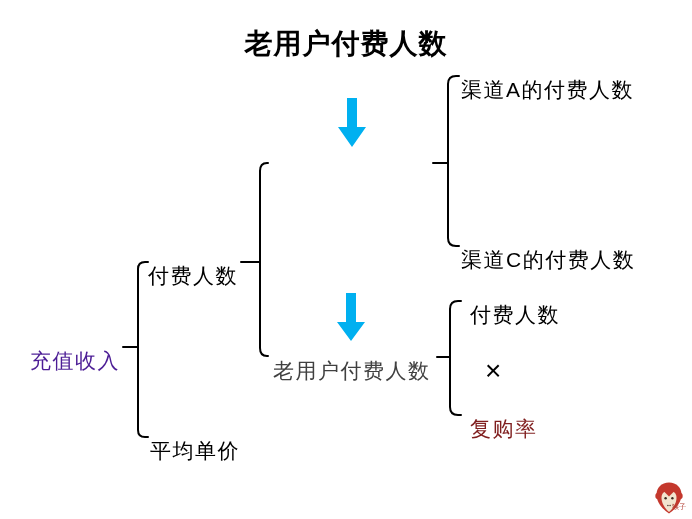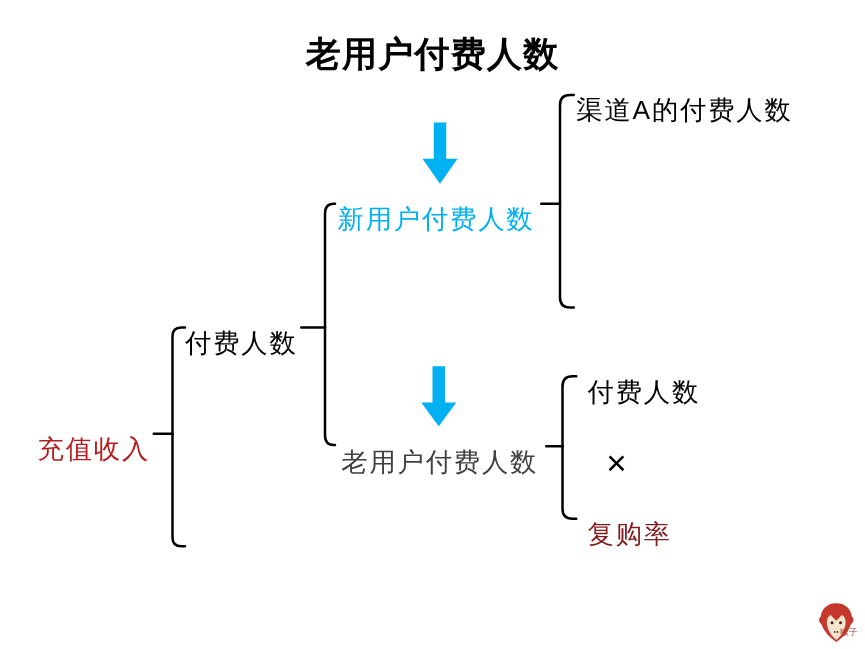--- a/index.html
+++ b/index.html
@@ -76,28 +76,29 @@
       <path d="M 461,301 L 458,301 Q 450,301 450,309 L 450,407 Q 450,415 458,415 L 461,415" style="stroke: rgb(0, 0, 0);"></path>
       <path d="M 437,357 L 450,357" style="stroke: rgb(0, 0, 0);"></path>
     </g>
 
     <polygon points="347,98 357,98 357,127 366,127 352,147 338,127 347,127" style="fill: rgb(0, 176, 240);"></polygon>
     <polygon points="346,293 356,293 356,322 365,322 351,341 337,322 346,322" style="fill: rgb(0, 176, 240);"></polygon>
   </svg>
 
   <div class="title">老用户付费人数</div>
 
-  <div class="node" style="left: 30px; top: 347px; color: #b91c1c; text-align: center;">充值收入</div>
+  <div class="node" style="left: 30px; top: 347px; color: #4c1d95; text-align: center;">充值收入</div>
 
   <div class="node" style="left: 148px; top: 262px; color: rgb(0, 0, 0);">付费人数</div>
+  <div class="node" style="left: 150px; top: 437px; color: rgb(0, 0, 0);">平均单价</div>
 
-  <div class="node" style="left: 270px; top: 163px; color: rgb(0, 176, 240);">新用户付费人数</div>
   <div class="node" style="left: 273px; top: 357px; color: #404040;">老用户付费人数</div>
 
   <div class="node" style="left: 461px; top: 76px; color: rgb(0, 0, 0);">渠道A的付费人数</div>
+  <div class="node" style="left: 461px; top: 246px; color: rgb(0, 0, 0);">渠道C的付费人数</div>
 
   <div class="node" style="left: 470px; top: 301px; color: rgb(0, 0, 0);">付费人数</div>
   <div class="node op" style="left: 485px; top: 358px; color: rgb(0, 0, 0);">×</div>
   <div class="node" style="left: 470px; top: 415px; color: #7f1d1d;">复购率</div>
 
   <svg id="monkey-logo" width="30" height="34" viewBox="0 0 30 34">
     <circle cx="4.5" cy="15" r="3.2" style="fill: rgb(196, 56, 45);"></circle>
     <circle cx="25.5" cy="15" r="3.2" style="fill: rgb(196, 56, 45);"></circle>
     <path d="M15,1.5 C7.5,1.5 2.5,6.5 2.5,13.5 C2.5,21.5 8.5,28 15,32.5 C21.5,28 27.5,21.5 27.5,13.5 C27.5,6.5 22.5,1.5 15,1.5 Z" style="fill: rgb(196, 56, 45);"></path>
     <path d="M15,9.5 C10.5,9.5 7.5,12.5 7.5,16.5 C7.5,23 11.5,28 15,31 C18.5,28 22.5,23 22.5,16.5 C22.5,12.5 19.5,9.5 15,9.5 Z" style="fill: rgb(242, 228, 206);"></path>

